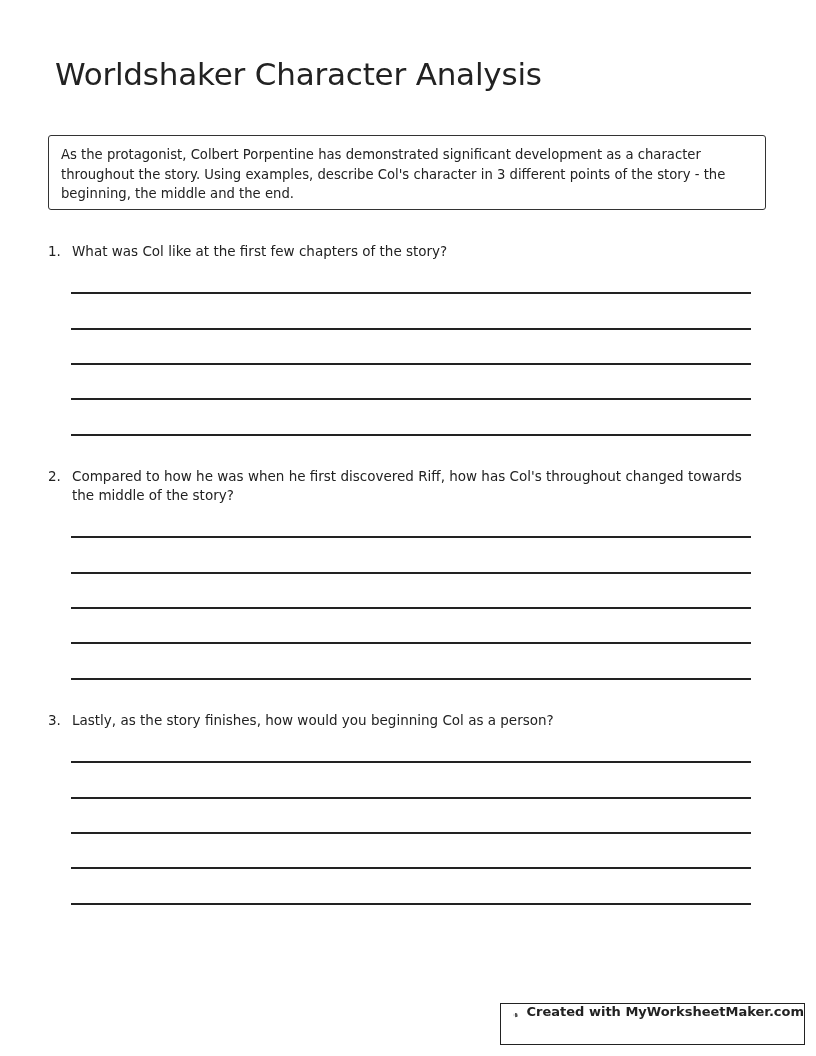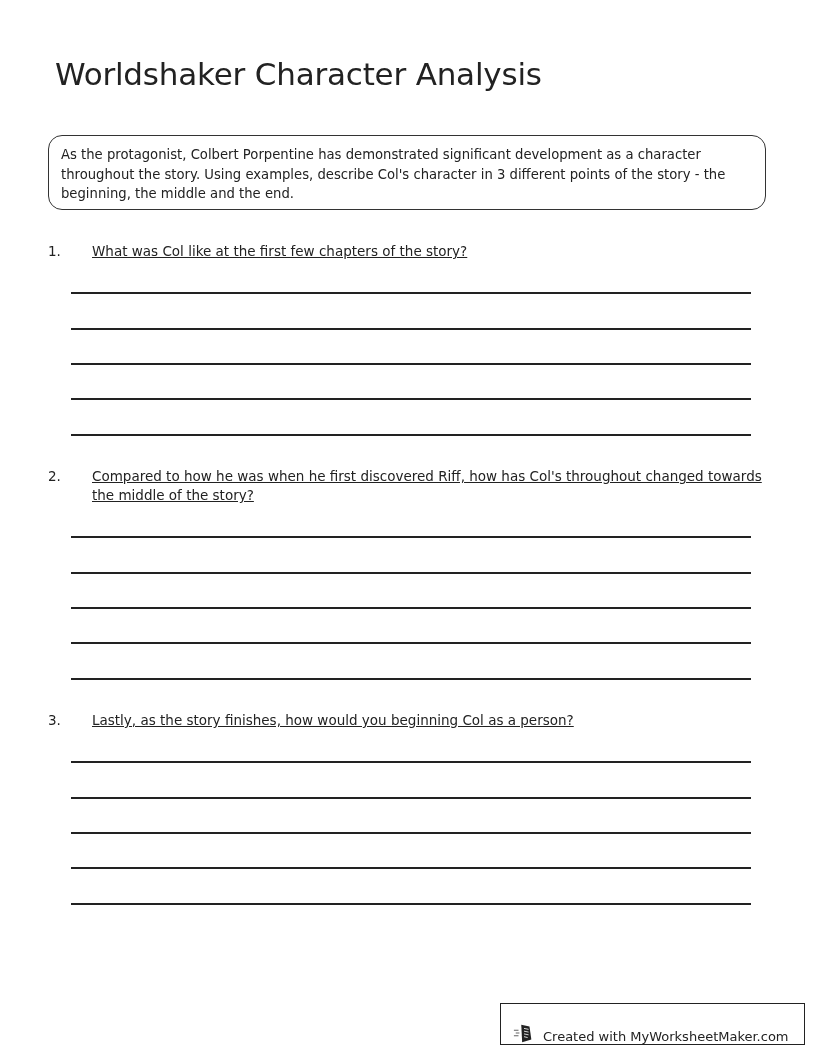--- a/index.html
+++ b/index.html
@@ -1,29 +1,29 @@
 <!DOCTYPE html>
 <html><head>
 <meta charset="utf-8">
 <style>
   html, body { margin:0; padding:0; background:#ffffff; }
   body { width:816px; height:1056px; position:relative; overflow:hidden;
          font-family:"DejaVu Sans", "Liberation Sans", sans-serif; color:#222; }
   .title { position:absolute; left:47px; top:48px; font-size:31px; font-weight:normal;
            color:#222; letter-spacing:-0.2px; margin:8px; white-space:nowrap; }
   .intro-box { position:absolute; left:48px; top:135px; width:718px; height:75px;
-               border:1px solid #333; border-radius:14px; box-sizing:border-box;
+               border:1px solid #333; border-radius:3px; box-sizing:border-box;
                padding:9px 12px 0 12px; font-size:13.2px; line-height:19.5px; color:#222; }
   .question { position:absolute; left:48px; width:720px; font-size:13.5px; line-height:19px; color:#222; }
   .q-num { position:absolute; left:0; top:0; }
-  .q-text { display:block; margin-left:44px;text-decoration:underline; }
+  .q-text { display:block; margin-left:24px; }
   .line { position:absolute; left:71px; width:680px; height:2px; background:#222; }
   .footer { position:absolute; left:500px; top:1003px; width:305px; height:42px;
-            border:1px solid #222; box-sizing:border-box; display:flex; align-items:flex-end;
-            padding-left:12px; }
+            border:1px solid #222; box-sizing:border-box; display:flex; align-items:flex-start;
+            padding-left:12px;font-weight:bold; }
   .footer-icon { width:22px; height:22px; margin-right:8px; }
   .footer-text { font-size:13px; color:#222; white-space:nowrap; }
 </style>
 </head>
 <body>
 
 <h1 class="title">Worldshaker Character Analysis</h1>
 
 <div class="intro-box">As the protagonist, Colbert Porpentine has demonstrated significant development as a character throughout the story. Using examples, describe Col's character in 3 different points of the story - the beginning, the middle and the end.</div>
 

